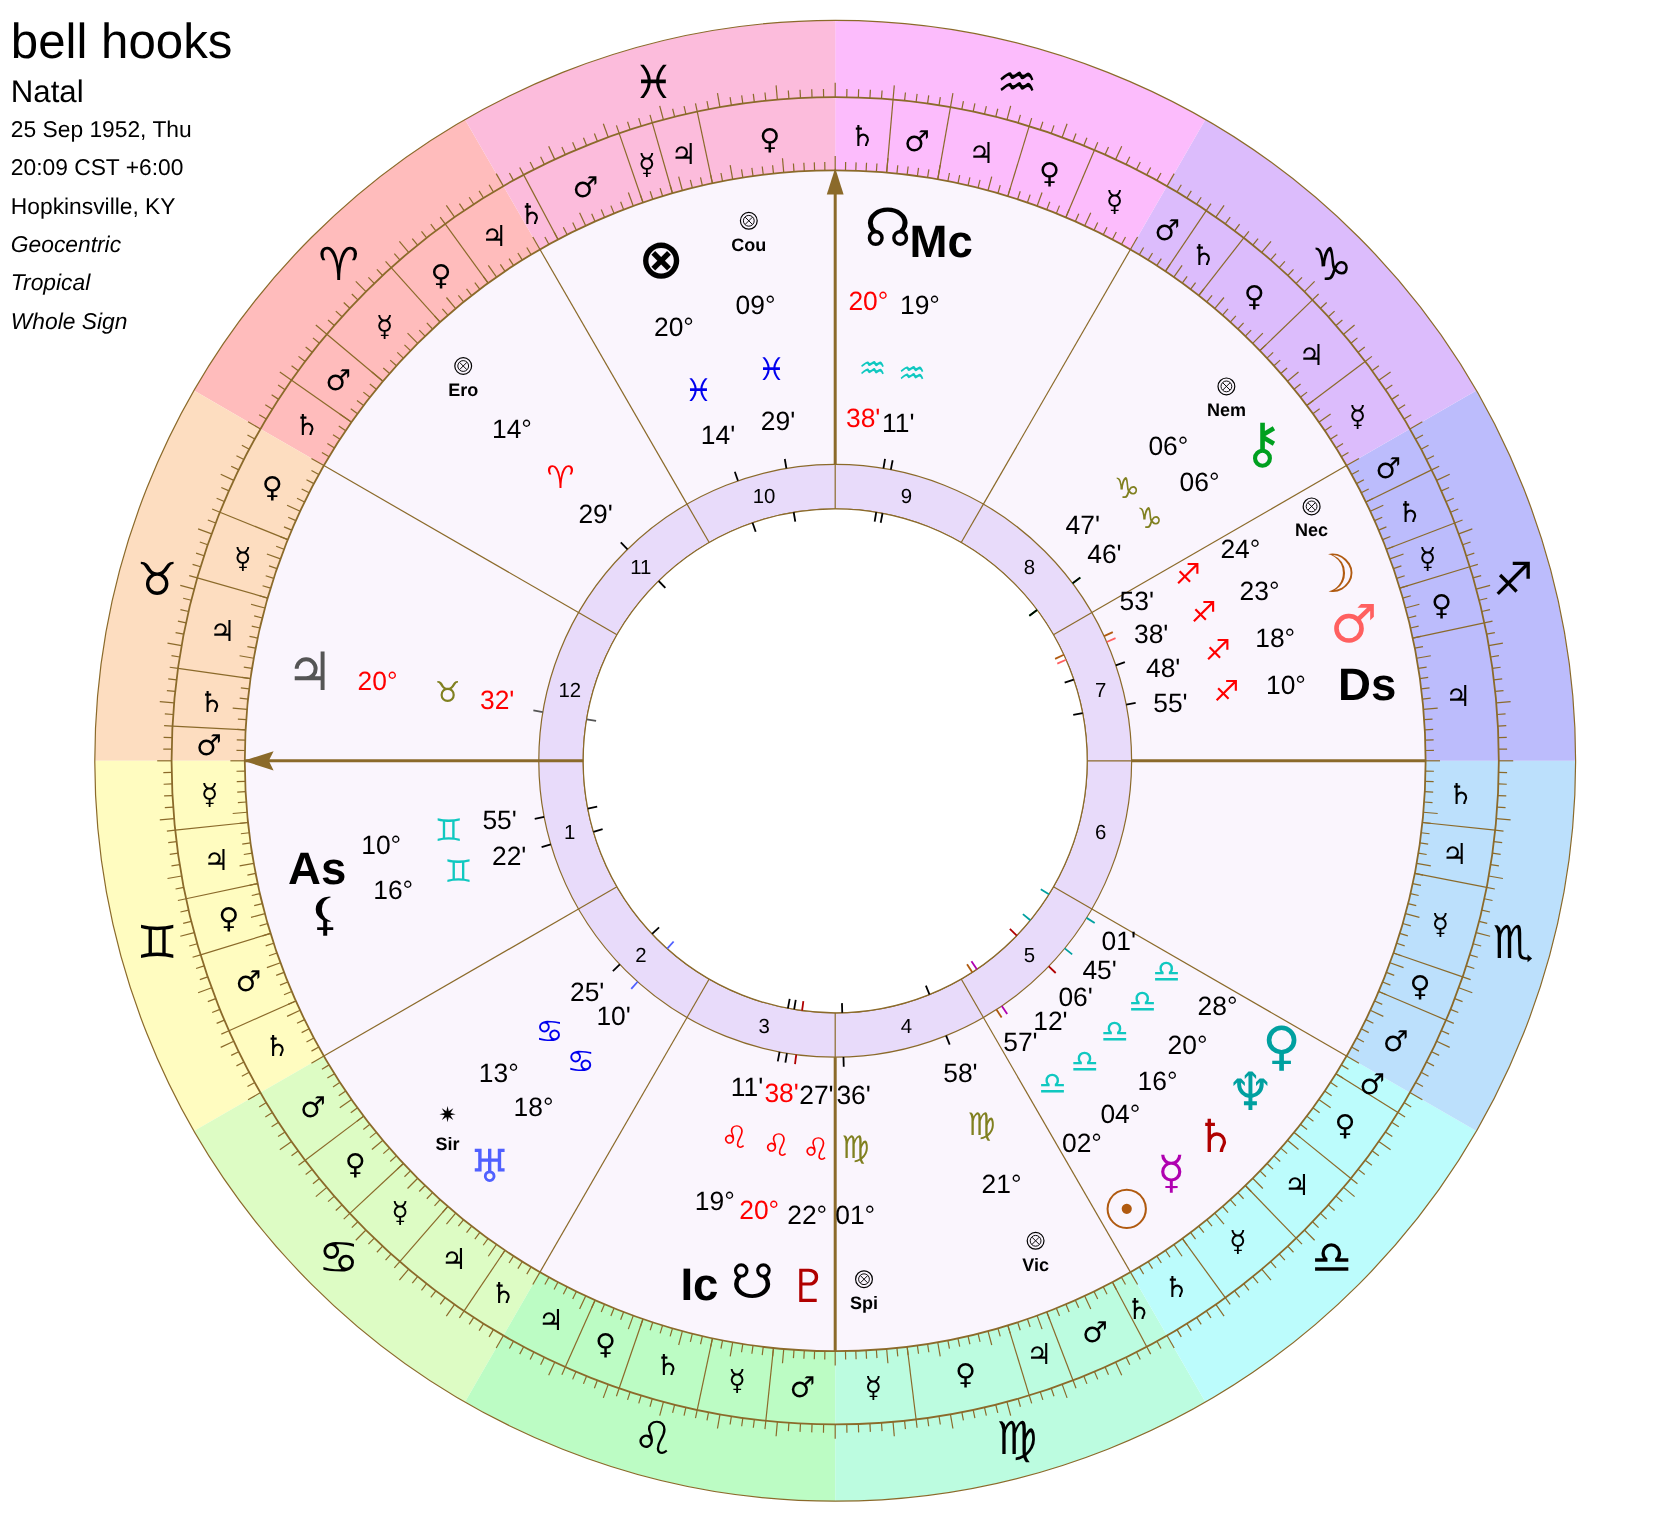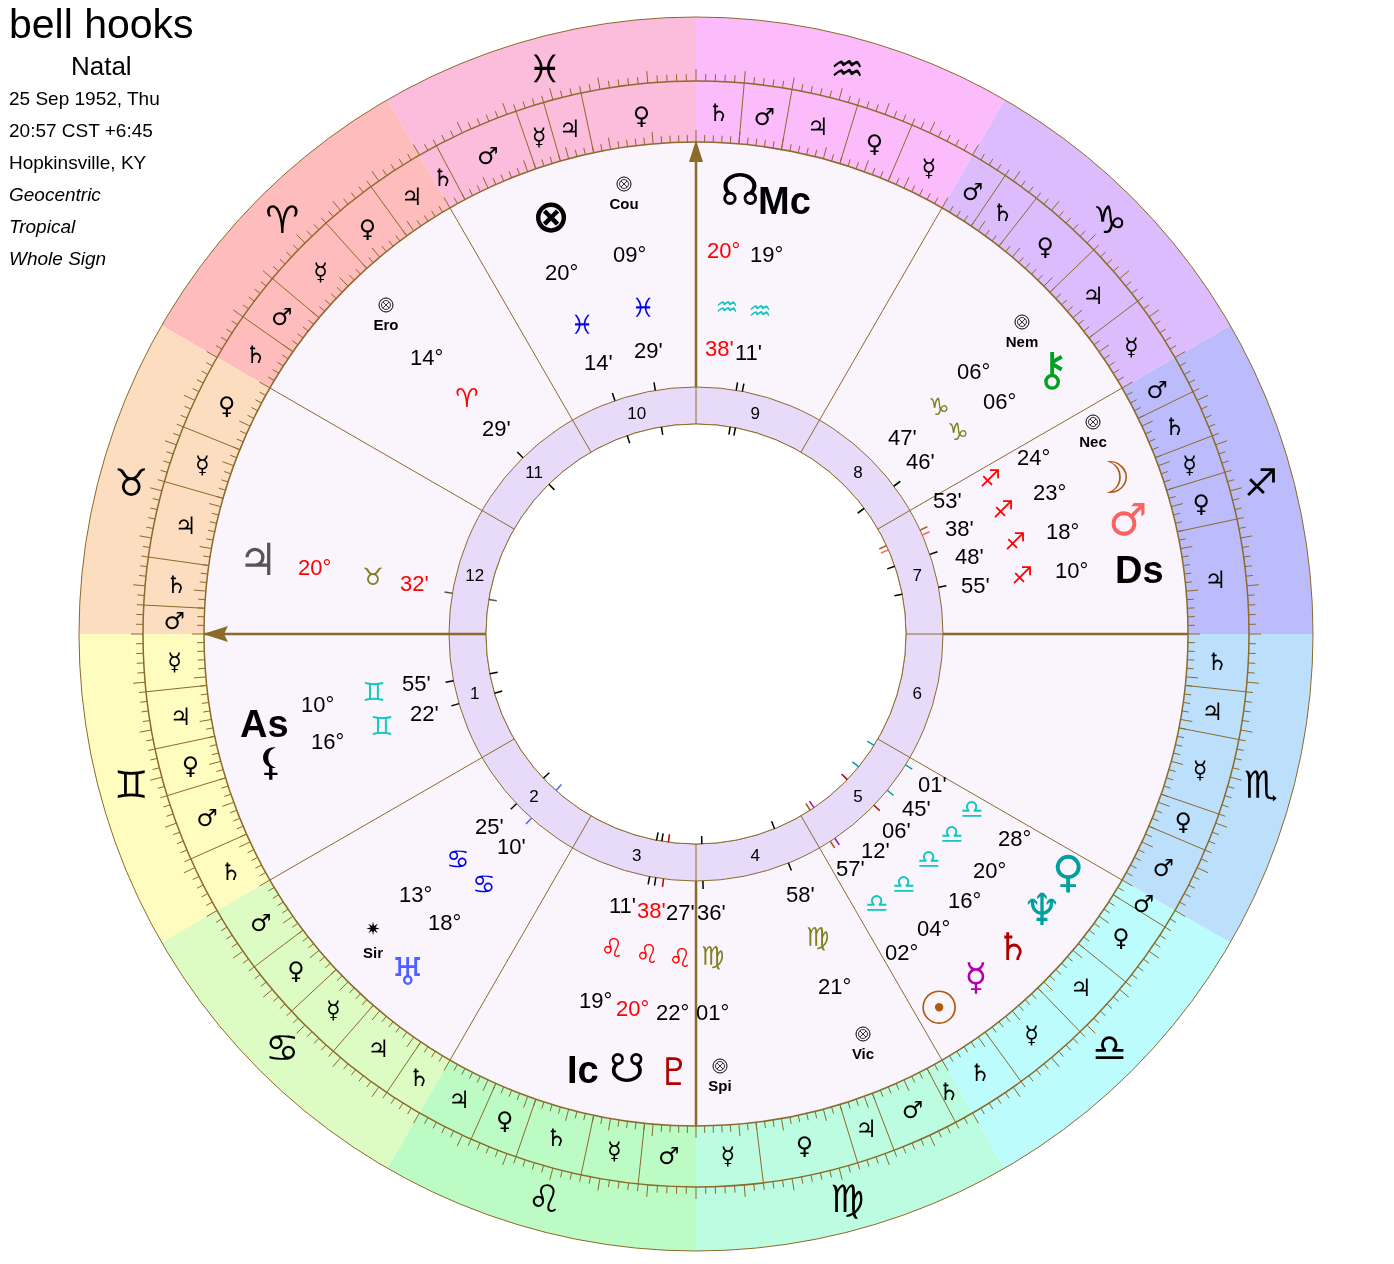--- a/index.html
+++ b/index.html
@@ -1,34 +1,34 @@
 <!DOCTYPE html>
 <html><head>
 <meta charset="utf-8">
 <style>
   html, body { margin: 0; padding: 0; background: #ffffff; }
   body { width: 1394px; height: 1264px; position: relative; overflow: hidden;
          font-family: "Liberation Sans", "DejaVu Sans", sans-serif; color: #000; }
-  #info { position: absolute; left: 9px; top: 4px; line-height: 1; }
+  #info { position: absolute; left: 9px; top: 14px; line-height: 1; }
   #info .name { font-size: 41px; margin-bottom: 8px; }
-  #info .type { font-size: 26px; margin-bottom: 10px; text-align: center; }
+  #info .type { font-size: 26px; margin-bottom: 10px; }
   #info .line { font-size: 19px; height: 32px; }
   #info .ital { font-style: italic; }
   #chart { position: absolute; left: 0; top: 0; }
   .glyph { font-family: "DejaVu Sans", sans-serif; }
   .num { font-family: "Liberation Sans", "DejaVu Sans", sans-serif; }
 </style>
 </head>
 <body>
 
 <div id="info">
   <div class="name">bell hooks</div>
   <div class="type">Natal</div>
   <div class="line">25 Sep 1952, Thu</div>
-  <div class="line">20:57 CST +6:45</div>
+  <div class="line">20:09 CST +6:00</div>
   <div class="line">Hopkinsville, KY</div>
   <div class="line ital">Geocentric</div>
   <div class="line ital">Tropical</div>
   <div class="line ital">Whole Sign</div>
 </div>
 
 <svg id="chart" width="1394" height="1264" viewBox="0 0 1394 1264" xmlns="http://www.w3.org/2000/svg">
   <g id="g-signs">
       <path d="M387.5000000000001,99.66232586500132 A617,617 0 0 0 161.66232586500132,325.50000000000006 L269.9155013380562,388 A492,492 0 0 1 450.0000000000001,207.91550133805617 Z" fill="#ffbcbc" stroke="none"></path>
       <text x="282.3425330058697" y="233.34253300586965" font-size="38" font-weight="bold" text-anchor="middle" class="glyph">♈</text>

